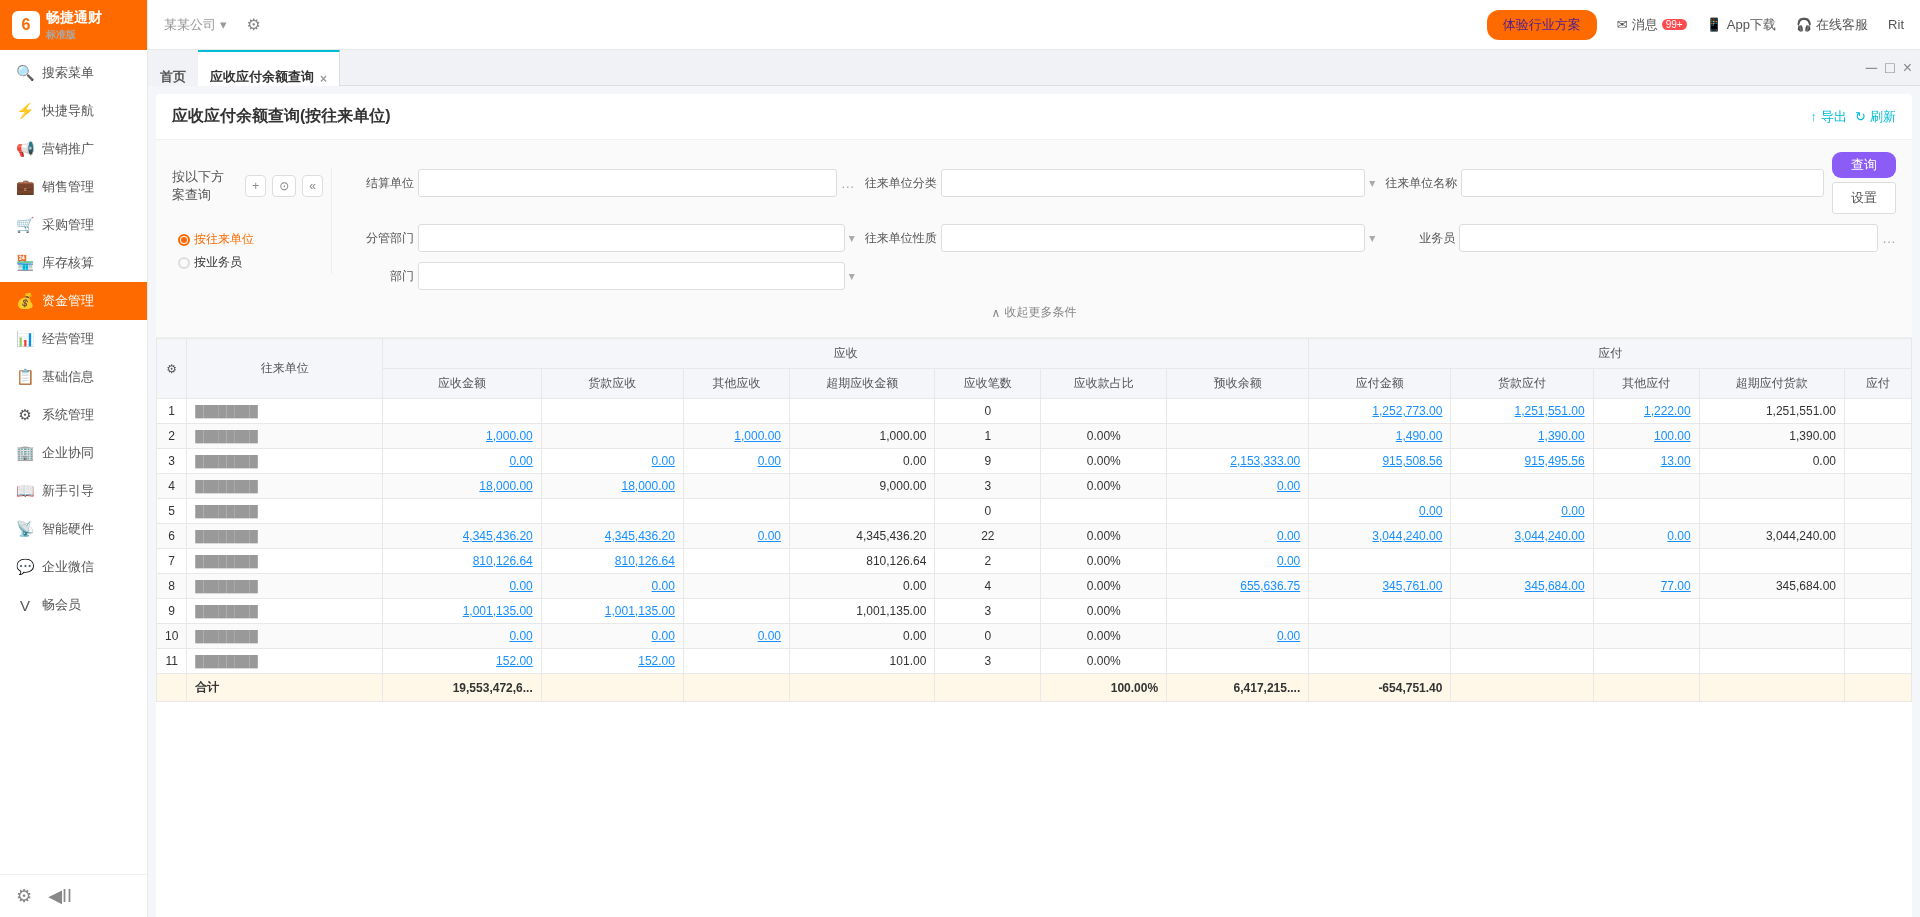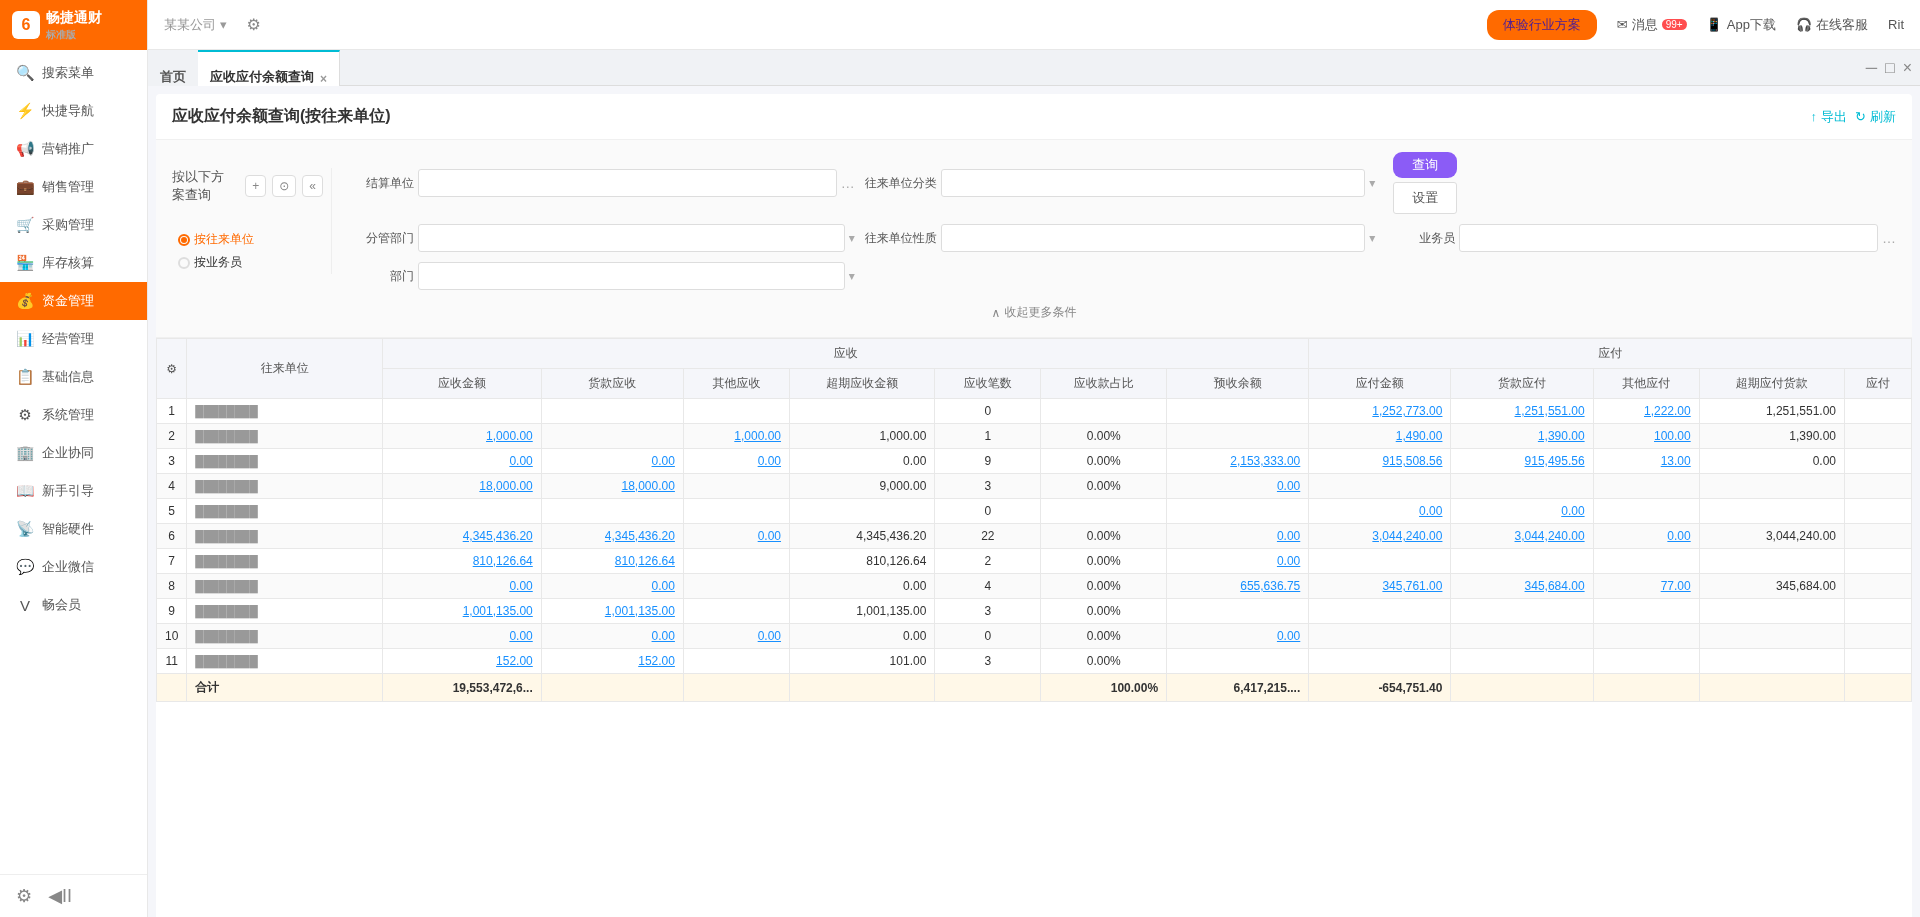--- a/index.html
+++ b/index.html
@@ -314,20 +314,24 @@
             <span class="search-field-label">结算单位</span>
             <input class="search-field-input" value="" style="">
             <span class="search-field-dots">…</span>
           </div>
           <div class="search-field">
             <span class="search-field-label">往来单位分类</span>
             <input class="search-field-input" value="" style="">
             <span class="search-field-arrow">▾</span>
           </div>
           <div style="display:flex; justify-content:space-between; align-items:center;">
+            <div class="search-field" style="flex:1;">
+              <span class="search-field-label">往来单位名称</span>
+              <input class="search-field-input" value="" style="">
+            </div>
             <div style="display:flex; flex-direction:column; gap:4px; margin-left:8px;">
               <button class="query-btn">查询</button>
               <button class="setting-btn">设置</button>
             </div>
           </div>
 
           <div class="search-field">
             <span class="search-field-label">分管部门</span>
             <input class="search-field-input" value="" style="">
             <span class="search-field-arrow">▾</span>

